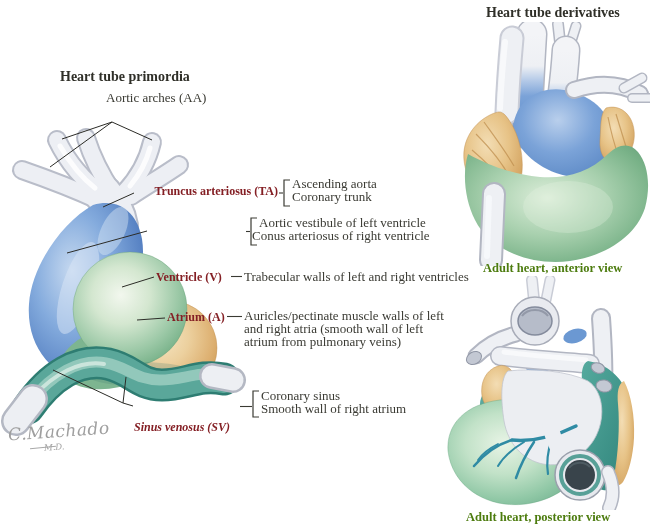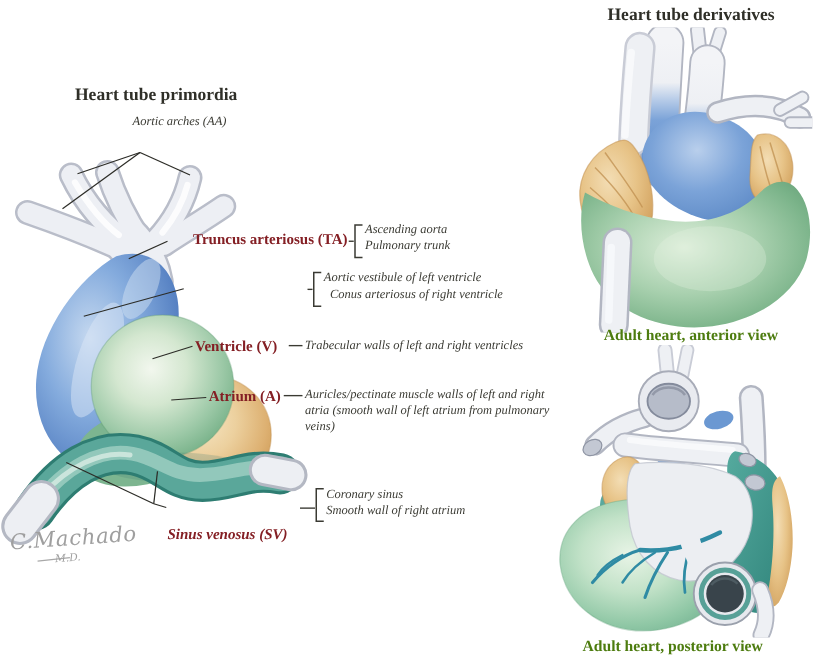--- a/index.html
+++ b/index.html
@@ -2,21 +2,21 @@
 <html><head>
 <meta charset="utf-8">
 <style>
   html,body{margin:0;padding:0;background:#ffffff;}
   .canvas{
     position:relative;width:650px;height:529px;background:#ffffff;
     font-family:"Liberation Serif", serif;overflow:hidden;
   }
   .illus{position:absolute;z-index:1;}
   .overlay{position:absolute;left:0;top:0;width:650px;height:529px;z-index:4;pointer-events:none;}
-  .txt{position:absolute;z-index:6;color:#3a3a33;font-size:10px;line-height:13.2px;white-space:nowrap;font-style:italic;}
+  .txt{position:absolute;z-index:6;color:#3a3a33;font-size:13px;line-height:13.2px;white-space:nowrap;}
   .wrap{white-space:normal;}
   .heading{position:absolute;z-index:6;color:#2f2f28;font-weight:bold;font-size:14px;white-space:nowrap;}
   .caption{position:absolute;z-index:6;color:#4d7c0f;font-weight:bold;font-size:12.5px;white-space:nowrap;}
   .redlab{position:absolute;z-index:6;color:#841f24;font-weight:bold;font-size:12px;white-space:nowrap;text-align:center;}
   .sig{position:absolute;z-index:6;color:#9f9f9f;font-family:"DejaVu Serif",serif;font-style:italic;
        font-size:17px;transform:rotate(-4deg);letter-spacing:.5px;white-space:nowrap;}
   .sigmd{position:absolute;z-index:6;color:#9f9f9f;font-family:"DejaVu Serif",serif;font-style:italic;
        font-size:8.5px;transform:rotate(-4deg);white-space:nowrap;}
   .sigline{position:absolute;z-index:6;width:26px;height:1px;background:#a8a8a8;transform:rotate(-6deg);}
 </style>
@@ -315,24 +315,24 @@
       <path d="M257,218 H251 V245 H257"></path>
       <path d="M259,391 H253 V417 H259"></path>
     </g>
   </svg>
 
   <div class="heading" style="left:60px;top:69px;">Heart tube primordia</div>
   <div class="txt" style="left:106px;top:91px;">Aortic arches (AA)</div>
 
   <div class="redlab" style="left:128px;top:184px;width:150px;text-align:right;">Truncus arteriosus (TA)</div>
   <div class="txt" style="left:292px;top:177px;text-align:center;">Ascending aorta</div>
-  <div class="txt" style="left:292px;top:190px;">Pulmonary trunk</div>
+  <div class="txt" style="left:292px;top:190px;">Coronary trunk</div>
 
   <div class="txt" style="left:259px;top:216px;">Aortic vestibule of left ventricle</div>
-  <div class="txt" style="left:264px;top:229px;">Conus arteriosus of right ventricle</div>
+  <div class="txt" style="left:252px;top:229px;">Conus arteriosus of right ventricle</div>
 
   <div class="redlab" style="left:156px;top:270px;">Ventricle (V)</div>
   <div class="txt" style="left:244px;top:270px;">Trabecular walls of left and right ventricles</div>
 
   <div class="redlab" style="left:167px;top:310px;">Atrium (A)</div>
   <div class="txt wrap" style="left:244px;top:309px;width:205px;">Auricles/pectinate muscle walls of left and right atria (smooth wall of left atrium from pulmonary veins)</div>
 
   <div class="redlab" style="left:134px;top:420px;font-style:italic;">Sinus venosus (SV)</div>
   <div class="txt" style="left:261px;top:389px;">Coronary sinus</div>
   <div class="txt" style="left:261px;top:402px;">Smooth wall of right atrium</div>

